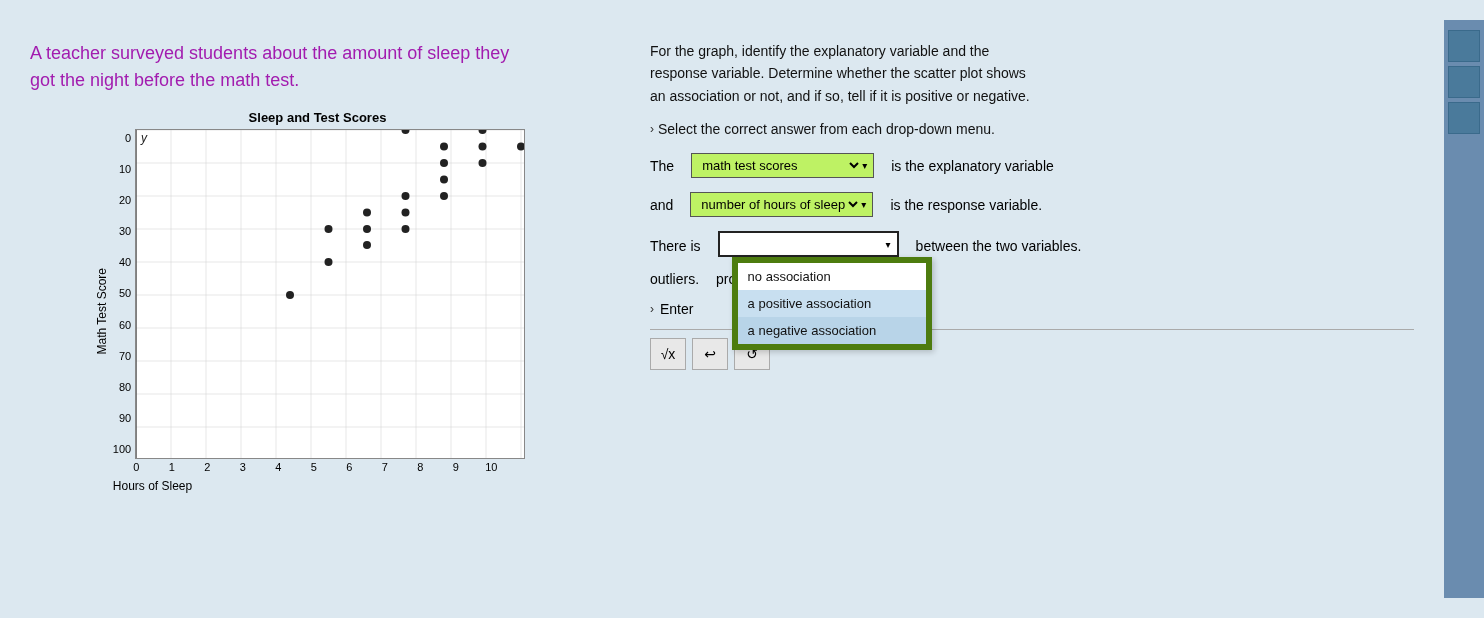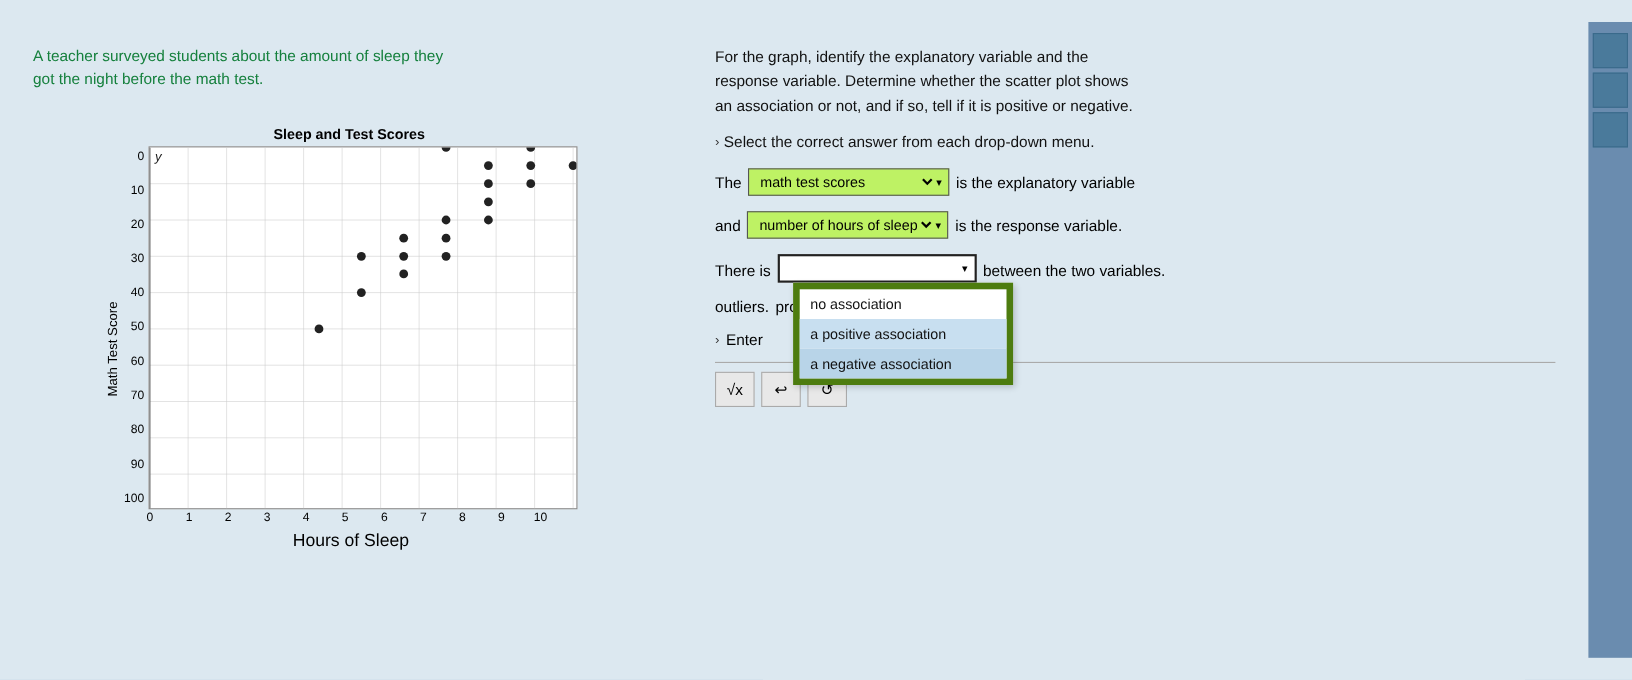--- a/index.html
+++ b/index.html
@@ -45,24 +45,24 @@
       height: 32px;
       background: #4a7a9b;
       border: 1px solid #3a6a8b;
       cursor: pointer;
       display: flex;
       align-items: center;
       justify-content: center;
     }
 
     .problem-text {
-      font-size: 14px;
+      font-size: 18px;
       line-height: 1.5;
-      color: #15803d;
-      margin-bottom: 32px;
+      color: #a21caf;
+      margin-bottom: 16px;
     }
     .chart-container {
       display: flex;
       flex-direction: column;
       align-items: center;
     }
     .chart-title {
       font-size: 13px;
       font-weight: bold;
       text-align: center;
@@ -109,22 +109,22 @@
       height: 330px;
       background: white;
       border: 1px solid #888;
     }
     .grid-lines {
       position: absolute;
       top: 0; left: 0;
       width: 100%; height: 100%;
     }
     .x-label {
-      text-align: center;
-      font-size: 16px;
+      text-align: left;
+      font-size: 12px;
       margin-top: 4px;
     }
 
     
     .instruction-text {
       font-size: 14px;
       line-height: 1.6;
       color: #111;
       margin-bottom: 14px;
     }
@@ -138,21 +138,21 @@
     }
     .chevron {
       font-size: 12px;
       color: #333;
     }
     .answer-row {
       display: flex;
       flex-direction: row;
       align-items: center;
       margin-bottom: 14px;
-      gap: 6px;
+      gap: 17px;
       flex-wrap: wrap;
       font-size: 14px;
     }
     .dropdown-select {
       border: 1px solid #555;
       background: #bef264;
       padding: 3px 6px;
       font-size: 13px;
       cursor: pointer;
       min-width: 120px;

